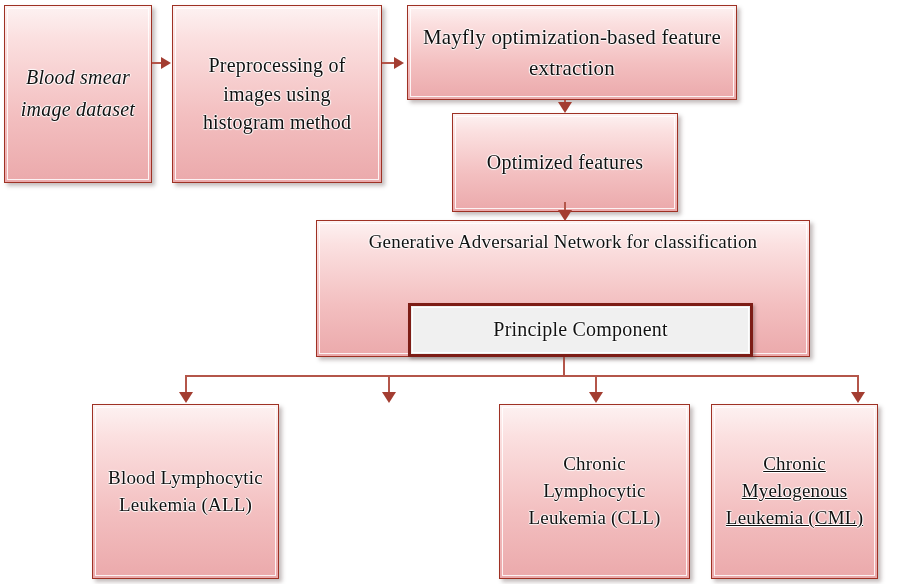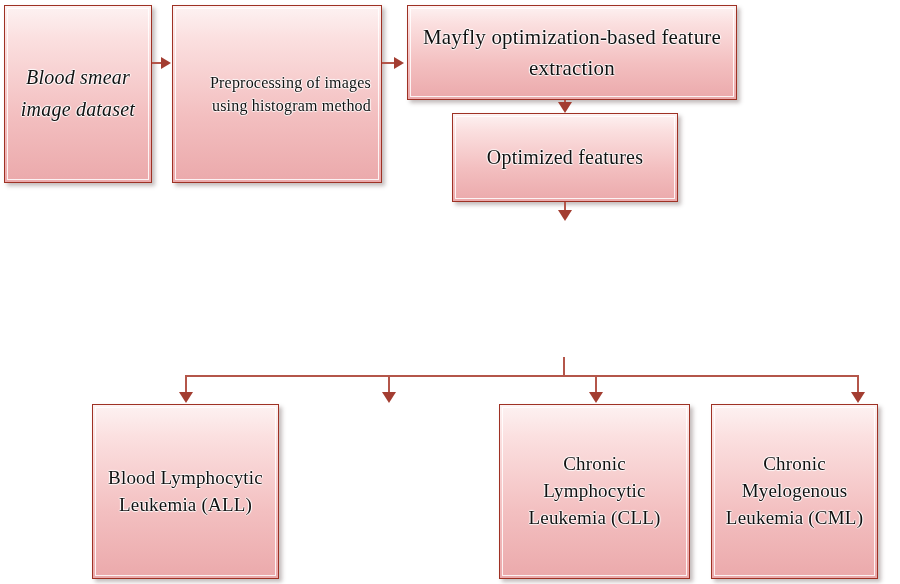--- a/index.html
+++ b/index.html
@@ -52,32 +52,32 @@
       -1px  0 1px #ffffff,
        0  1px 1px #ffffff,
        0 -1px 1px #ffffff;
     letter-spacing: 0.2px;
   }
 
   
   #box-dataset      { left:   4px; top:   5px; width: 148px; height: 178px; font-style: italic; }
   #box-preprocess   { left: 172px; top:   5px; width: 210px; height: 178px; }
   #box-mayfly       { left: 407px; top:   5px; width: 330px; height:  95px; }
-  #box-optimized    { left: 452px; top: 113px; width: 226px; height:  89px; }
+  #box-optimized    { left: 452px; top: 113px; width: 226px; height:  99px; }
   #box-gan          { left: 316px; top: 220px; width: 494px; height: 137px;
                       align-items: flex-start; padding-top: 8px; }
 
   #box-all  { left:  92px; top: 404px; width: 187px; height: 175px; }
   #box-aml  { left: 295px; top: 404px; width: 186px; height: 175px; }
   #box-cll  { left: 499px; top: 404px; width: 191px; height: 175px; }
-  #box-cml  { left: 711px; top: 404px; width: 167px; height: 175px; }
+  #box-cml  { left: 711px; top: 404px; width: 167px; height: 175px; text-decoration: underline; }
 
   
   #box-dataset    .txt { font-size: 20px; line-height: 1.58; }
-  #box-preprocess .txt { font-size: 16px; line-height: 1.44; text-align: right; }
+  #box-preprocess .txt { font-size: 20px; line-height: 1.44; }
   #box-mayfly     .txt { font-size: 21px; line-height: 1.44; }
   #box-optimized  .txt { font-size: 20px; line-height: 1.48; }
   #box-gan        .gan-title { font-size: 19px; line-height: 1.42; }
   .leaf .txt           { font-size: 19px; line-height: 1.42; }
 
   
   #pc-plate {
     position: absolute;
     left: 91px;          
     top: 82px;
@@ -159,20 +159,26 @@
   <div class="conn v" style="left:564px; top:100px; height:6px;"></div>
   <div class="arrow-down" style="left:558px; top:102px;"></div>
 
   <div class="fbox" id="box-optimized">
     <span class="txt">Optimized features</span>
   </div>
 
   <div class="conn v" style="left:564px; top:202px; height:10px;"></div>
   <div class="arrow-down" style="left:558px; top:210px;"></div>
 
+  <div class="fbox" id="box-gan">
+    <span class="txt gan-title">Generative Adversarial Network for classification</span>
+    <div id="pc-plate">
+      <span class="txt">Principle Component</span>
+    </div>
+  </div>
 
   <div class="conn v" style="left:563px; top:357px; height:20px;"></div>
   <div class="conn h" style="left:185px; top:375px; width:674px;"></div>
 
   <div class="conn v" style="left:185px; top:375px; height:20px;"></div>
   <div class="arrow-down" style="left:179px; top:392px;"></div>
 
   <div class="conn v" style="left:388px; top:375px; height:20px;"></div>
   <div class="arrow-down" style="left:382px; top:392px;"></div>
 

